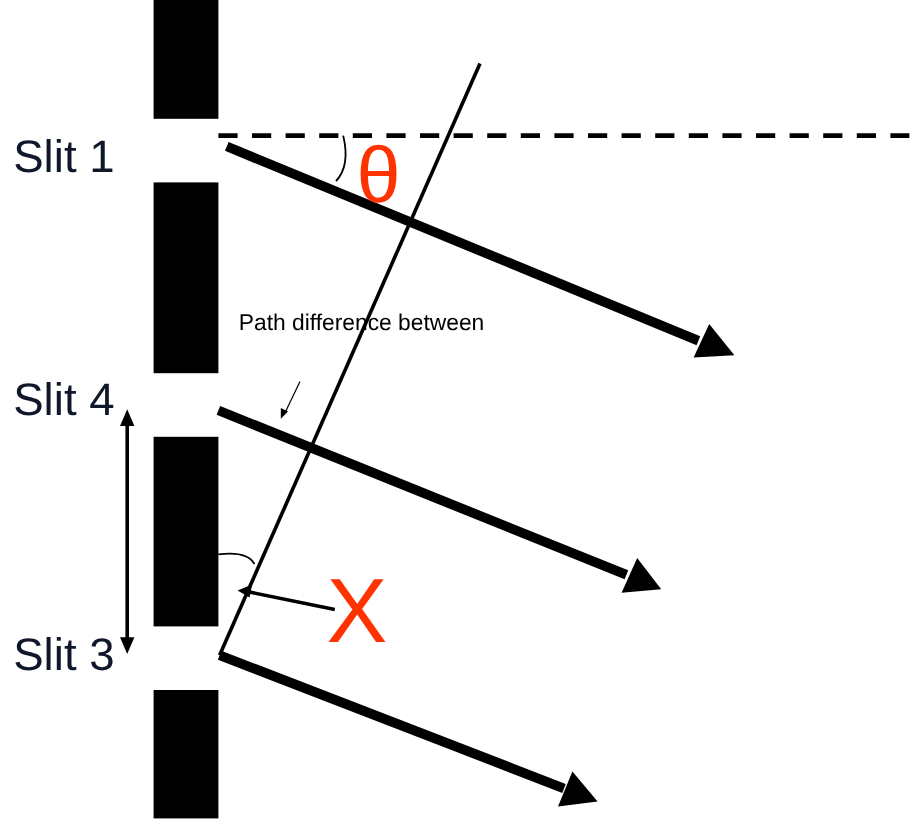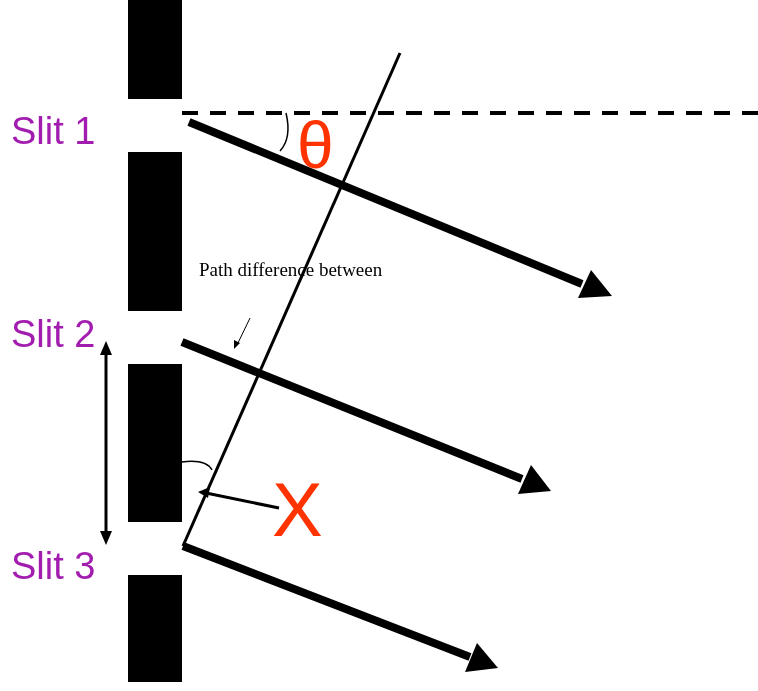--- a/index.html
+++ b/index.html
@@ -1,24 +1,24 @@
 <!DOCTYPE html>
 <html><head>
   <meta charset="utf-8">
   <style>
     html, body { margin: 0; padding: 0; background: #ffffff; }
     body { width: 758px; height: 691px; position: relative; overflow: hidden; }
     .canvas { position: absolute; left: 0; top: 0; width: 758px; height: 691px; }
     .barrier { position: absolute; background: #000; left: 128px; width: 54px; }
     .slit-label {
       position: absolute; font-family: "Liberation Sans", sans-serif;
-      font-size: 38px; color: #a21caf; line-height: 1; white-space: nowrap;
+      font-size: 38px; color: #0f172a; line-height: 1; white-space: nowrap;
     }
     .annot {
-      position: absolute; font-family: Liberation Serif, serif;
+      position: absolute; font-family: Liberation Sans, sans-serif;
       font-size: 19px; color: #000; line-height: 24px; white-space: nowrap;
     }
     .symbol {
       position: absolute; font-family: "Liberation Sans", sans-serif;
       line-height: 1;
     }
     svg { position: absolute; left: 0; top: 0; }
   </style>
 </head>
 <body>
@@ -62,22 +62,22 @@
 
     <line x1="250" y1="318" x2="237" y2="345" stroke="#000" stroke-width="1"></line>
     <polygon points="234,349 234,340 240,343" fill="#000"></polygon>
 
     <line x1="106" y1="350" x2="106" y2="536" stroke="#000" stroke-width="3"></line>
     <polygon points="106,341 100,355 112,355" fill="#000"></polygon>
     <polygon points="106,545 100,531 112,531" fill="#000"></polygon>
   </svg>
 
   <div class="slit-label" style="left:11px;top:112px;">Slit 1</div>
-  <div class="slit-label" style="left:11px;top:315px;">Slit 2</div>
-  <div class="slit-label" style="left:11px;top:547px;">Slit 3</div>
+  <div class="slit-label" style="left:11px;top:315px;">Slit 4</div>
+  <div class="slit-label" style="left:11px;top:527px;">Slit 3</div>
 
   <div class="symbol" style="left:297px;top:112px;font-size:66px;color:#ff3300;">θ</div>
 
   <div class="symbol" style="left:272px;top:472px;font-size:76px;color:#ff3300;">X</div>
 
   <div class="annot" style="left:199px;top:258px;">
     <div>Path difference between</div>
   </div>
 
 </div>

